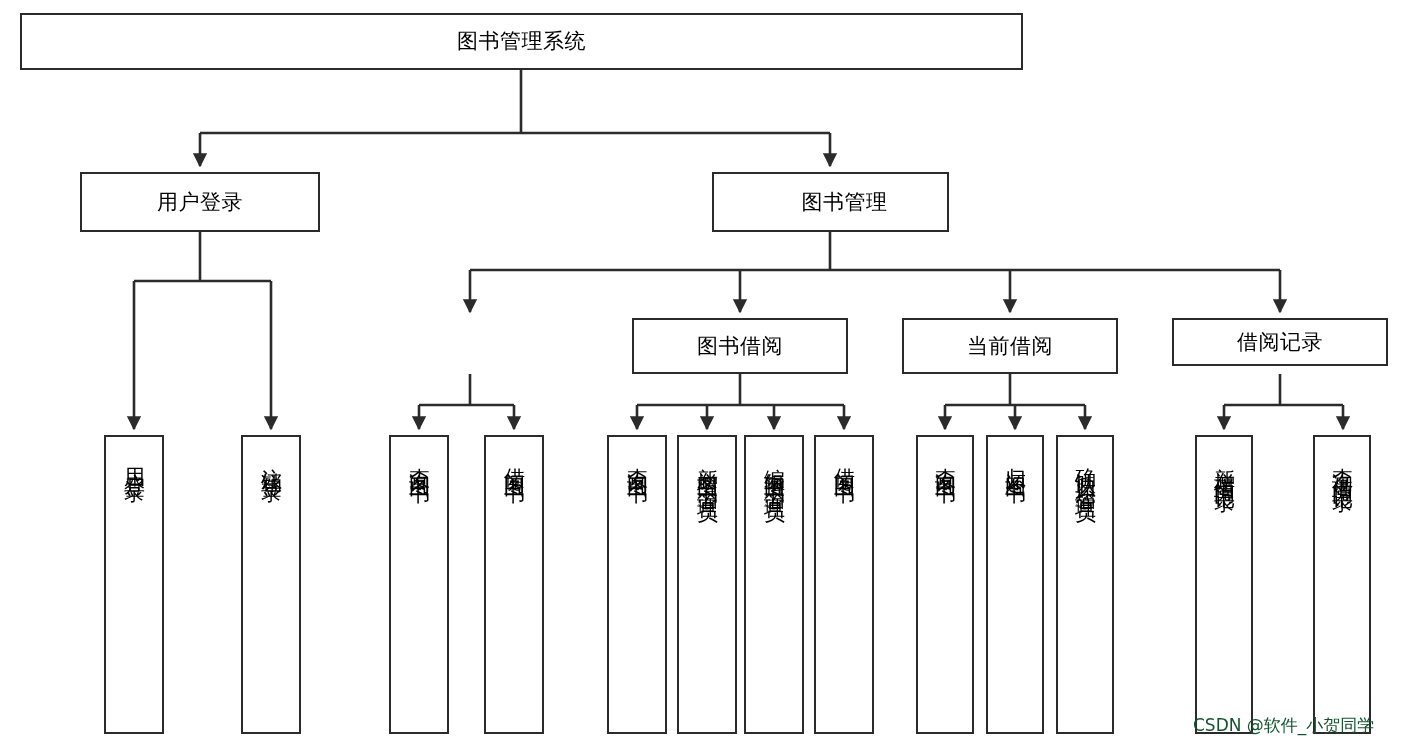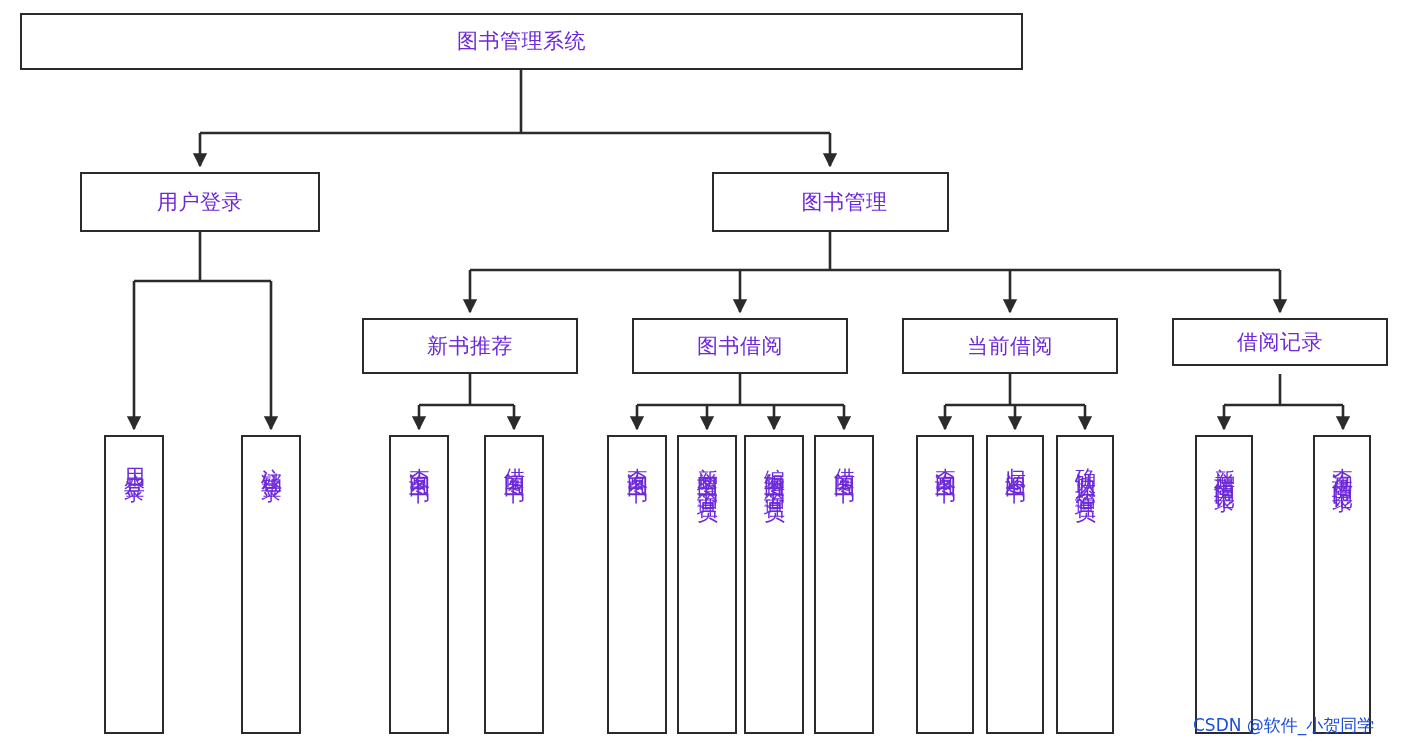--- a/index.html
+++ b/index.html
@@ -30,21 +30,21 @@
     box-sizing: border-box;
     background: #ffffff;
     border: 2px solid #2b2b2b;
     display: flex;
     align-items: center;
     justify-content: center;
     z-index: 3;
   }
   .node-label {
     font-size: 21px;
-    color: #6d28d9;
+    color: #000000;
     line-height: 1.08;
     letter-spacing: 0.5px;
     white-space: nowrap;
     text-align: center;
   }
   .node.leaf {
     align-items: flex-start;
     padding-top: 14px;
   }
   .node.leaf .node-label {
@@ -54,21 +54,21 @@
     white-space: nowrap;
     letter-spacing: 5px;
     font-size: 21px;
     line-height: 1;
   }
   .watermark {
     position: absolute;
     left: 1193px;
     top: 714px;
     font-size: 17px;
-    color: #1d4ed8;
+    color: #14532d;
     white-space: nowrap;
     z-index: 5;
     font-family: "DejaVu Sans", "Liberation Sans", sans-serif;
   }
 </style>
 </head>
 <body>
 
 <div id="canvas">
 
@@ -126,23 +126,20 @@
     <span class="node-label">图书管理系统</span>
   </div>
 
   <div class="node" id="node-l1-0" style="left: 80px; top: 172px; width: 240px; height: 60px;">
     <span class="node-label">用户登录</span>
   </div>
   <div class="node" id="node-l1-1" style="left: 712px; top: 172px; width: 237px; height: 60px; padding-left: 28px;">
     <span class="node-label">图书管理</span>
   </div>
 
-  <div class="node" id="node-l2-0" style="left: 362px; top: 318px; width: 216px; height: 56px;">
-    <span class="node-label">新书推荐</span>
-  </div>
   <div class="node" id="node-l2-2" style="left: 902px; top: 318px; width: 216px; height: 56px;">
     <span class="node-label">当前借阅</span>
   </div>
   <div class="node" id="node-l2-1" style="left: 632px; top: 318px; width: 216px; height: 56px;">
     <span class="node-label">图书借阅</span>
   </div>
   <div class="node" id="node-l2-3" style="left: 1172px; top: 318px; width: 216px; height: 48px;">
     <span class="node-label">借阅记录</span>
   </div>
 

